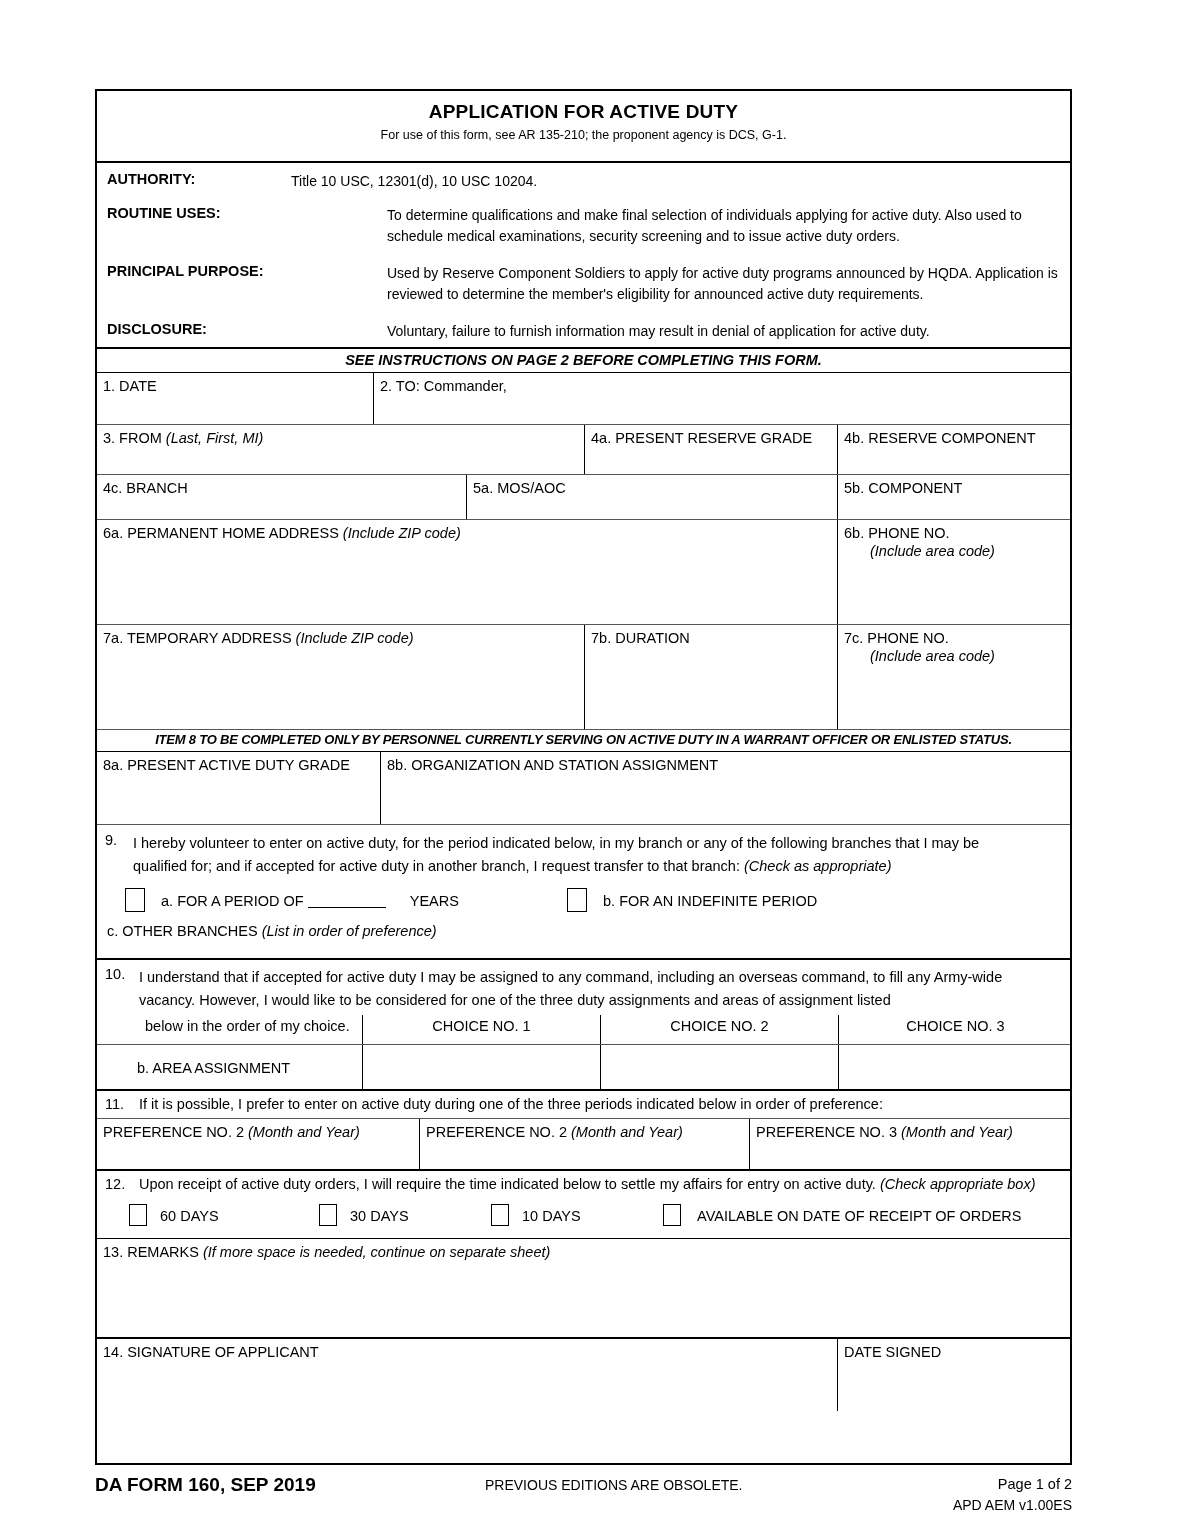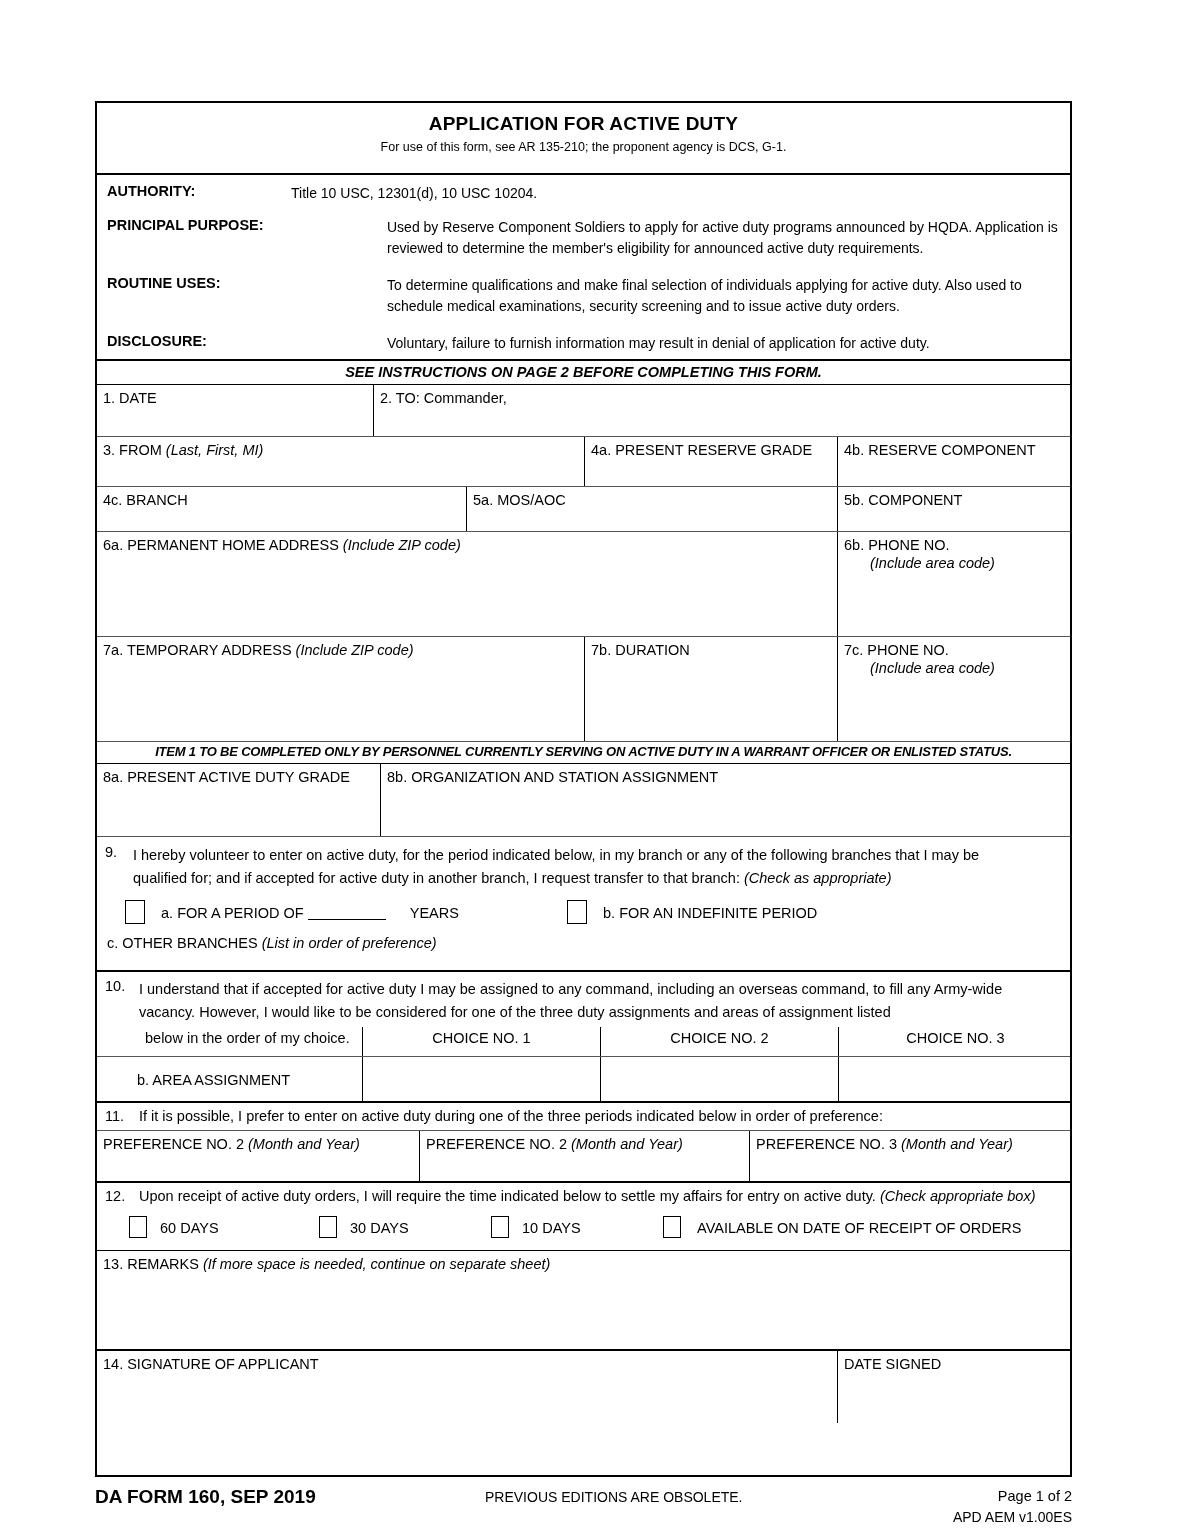--- a/index.html
+++ b/index.html
@@ -10,21 +10,21 @@
   }
   body {
     width: 1187px;
     height: 1536px;
     font-family: "Liberation Sans", sans-serif;
     color: #000000;
     position: relative;
   }
   .page {
     position: absolute;
-    left: 0; top: 16px;
+    left: 0; top: 4px;
     width: 1187px;
     height: 1188px;
     background: #fff;
   }
   .form-outer {
     position: absolute;
     left: 95px;
     top: 85px;
     width: 977px;
     height: 1376px;
@@ -190,26 +190,26 @@
     </div>
 
 
     <div class="row" style="height:186px; border-bottom:2px solid #000;">
       <div class="privacy">
         <div class="prow">
           <div class="pkey">AUTHORITY:</div>
           <div class="pval">Title 10 USC, 12301(d), 10 USC 10204.</div>
         </div>
         <div class="prow" style="min-height:46px;">
+          <div class="pkey">ROUTINE USES:</div>
+          <div class="pval" style="left:290px; width:680px;">To determine qualifications and make final selection of individuals applying for active duty. Also used to schedule medical examinations, security screening and to issue active duty orders.</div>
+        </div>
+        <div class="prow" style="min-height:46px;">
           <div class="pkey">PRINCIPAL PURPOSE:</div>
           <div class="pval" style="left:290px; width:680px;">Used by Reserve Component Soldiers to apply for active duty programs announced by HQDA. Application is reviewed to determine the member's eligibility for announced active duty requirements.</div>
-        </div>
-        <div class="prow" style="min-height:46px;">
-          <div class="pkey">ROUTINE USES:</div>
-          <div class="pval" style="left:290px; width:680px;">To determine qualifications and make final selection of individuals applying for active duty. Also used to schedule medical examinations, security screening and to issue active duty orders.</div>
         </div>
         <div class="prow">
           <div class="pkey">DISCLOSURE:</div>
           <div class="pval" style="left:290px; width:680px;">Voluntary, failure to furnish information may result in denial of application for active duty.</div>
         </div>
       </div>
     </div>
 
     <div class="row" style="height:24px; border-bottom:1.5px solid #000;">
       <div class="banner ital-bold" style="padding-top:3px;">SEE INSTRUCTIONS ON PAGE 2 BEFORE COMPLETING THIS FORM.</div>
@@ -273,21 +273,21 @@
       <div class="cell" style="left:488px; width:252px;">
         <span class="lbl">7b.  DURATION</span>
       </div>
       <div class="cell" style="left:741px; width:234px;">
         <span class="lbl">7c.  PHONE NO.</span><br>
         <span class="lbl ital" style="padding-left:26px;">(Include area code)</span>
       </div>
     </div>
 
     <div class="row" style="height:22px; border-bottom:1.5px solid #000;">
-      <div class="banner small-ital" style="padding-top:2px;">ITEM 1 TO BE COMPLETED ONLY BY PERSONNEL CURRENTLY SERVING ON ACTIVE DUTY IN A WARRANT OFFICER OR ENLISTED STATUS.</div>
+      <div class="banner small-ital" style="padding-top:2px;">ITEM 8 TO BE COMPLETED ONLY BY PERSONNEL CURRENTLY SERVING ON ACTIVE DUTY IN A WARRANT OFFICER OR ENLISTED STATUS.</div>
     </div>
 
     <div class="row" style="height:73px;">
       <div class="vline" style="left:283px;"></div>
       <div class="cell" style="left:0; width:283px;">
         <span class="lbl">8a.  PRESENT ACTIVE DUTY GRADE</span>
       </div>
       <div class="cell" style="left:284px; width:691px;">
         <span class="lbl">8b.  ORGANIZATION AND STATION ASSIGNMENT</span>
       </div>

